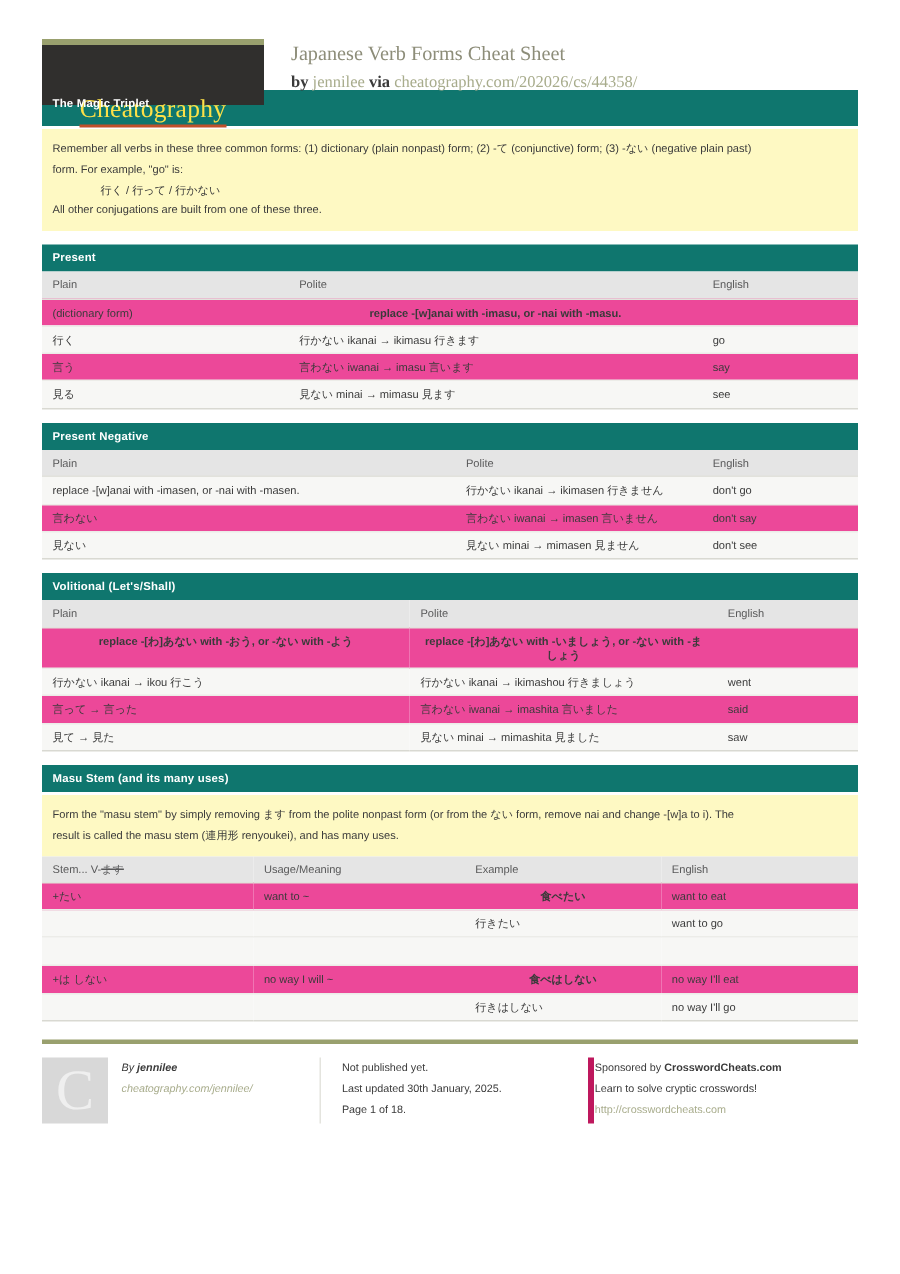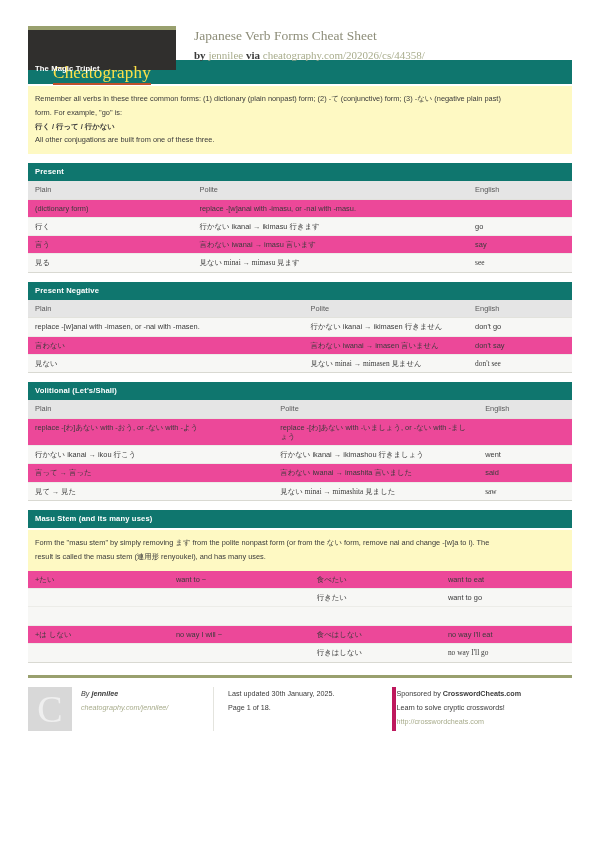--- a/index.html
+++ b/index.html
@@ -89,21 +89,21 @@
 
   .prose {
     background: #fef9c3;
     border-top: 2px solid #ffffff;
     padding: 6px 7px 7px 7px;
     font-size: 7.4px;
     line-height: 1.85;
     color: #3a3a3a;
   }
   .prose .bold-line { font-weight: bold; }
-  .prose .jp { font-weight: bold; }
+  .prose .jp { font-weight: normal; margin-left: 32px; }
 
   table.grid {
     width: 100%;
     border-collapse: collapse;
     table-layout: fixed;
     font-size: 7.4px;
   }
   table.grid td {
     padding: 4px 7px 4px 7px;
     vertical-align: top;
@@ -113,22 +113,22 @@
     word-wrap: break-word;
   }
   table.grid tr.odd td { background: #ec4899; }
   table.grid tr.even td { background: #f7f7f5; }
   table.grid tr.colhdr td {
     background: #e5e5e5;
     color: #59595a;
     border-bottom: 1px solid #e2e2dc;
   }
   table.grid tr.blank td { height: 10px; padding: 4px 7px; }
-  table.grid tr:last-child td { border-bottom: 1px solid #d9d9d2; font-family: Liberation Serif, serif; }
-  .b { font-weight: normal; }
+  table.grid tr:last-child td { border-bottom: 1px solid #d9d9d2; }
+  .b { font-weight: bold; text-align: center; }
   .strike { text-decoration: line-through; }
 
   
   .c-a { width: 30%; }
   .c-b { width: 52%; }
   .c-c { width: 18%; }
   .n-a { width: 52%; }
   .n-b { width: 30%; }
   .n-c { width: 18%; }
   .v-a { width: 46%; }
@@ -296,20 +296,26 @@
   </div>
 
   <div class="section">
     <div class="section-head">Masu Stem (and its many uses)</div>
     <div class="prose">
       <div>Form the "masu stem" by simply removing ます from the polite nonpast form (or from the ない form, remove nai and change -[w]a to i). The</div>
       <div>result is called the masu stem (連用形 renyoukei), and has many uses.</div>
     </div>
     <table class="grid">
       <tbody>
+          <tr class="colhdr">
+        <td class="m-a"><span>Stem... V-</span><span class="strike">ます</span></td>
+        <td class="m-b">Usage/Meaning</td>
+        <td class="m-c">Example</td>
+        <td class="m-d">English</td>
+      </tr>
       <tr class="odd">
         <td class="m-a">+たい</td>
         <td class="m-b">want to ~</td>
         <td class="m-c b">食べたい</td>
         <td class="m-d">want to eat</td>
       </tr>
       <tr class="even">
         <td class="m-a"></td>
         <td class="m-b"></td>
         <td class="m-c">行きたい</td>
@@ -340,20 +346,21 @@
   <div class="footer-rule"></div>
   <div class="footer">
     <div class="fcol fcol-1">
       <div class="c-logo">C</div>
       <div class="fmeta">
         <div><span>By </span><span class="name">jennilee</span></div>
         <div class="flink">cheatography.com/jennilee/</div>
       </div>
     </div>
     <div class="fcol fcol-2">
+      <div class="fline">Not published yet.</div>
       <div class="fline">Last updated 30th January, 2025.</div>
       <div class="fline">Page 1 of 18.</div>
     </div>
     <div class="fcol fcol-3">
       <div class="fline"><span>Sponsored by </span><span class="spons">CrosswordCheats.com</span></div>
       <div class="fline">Learn to solve cryptic crosswords!</div>
       <div class="fline flink">http://crosswordcheats.com</div>
     </div>
   </div>
 

